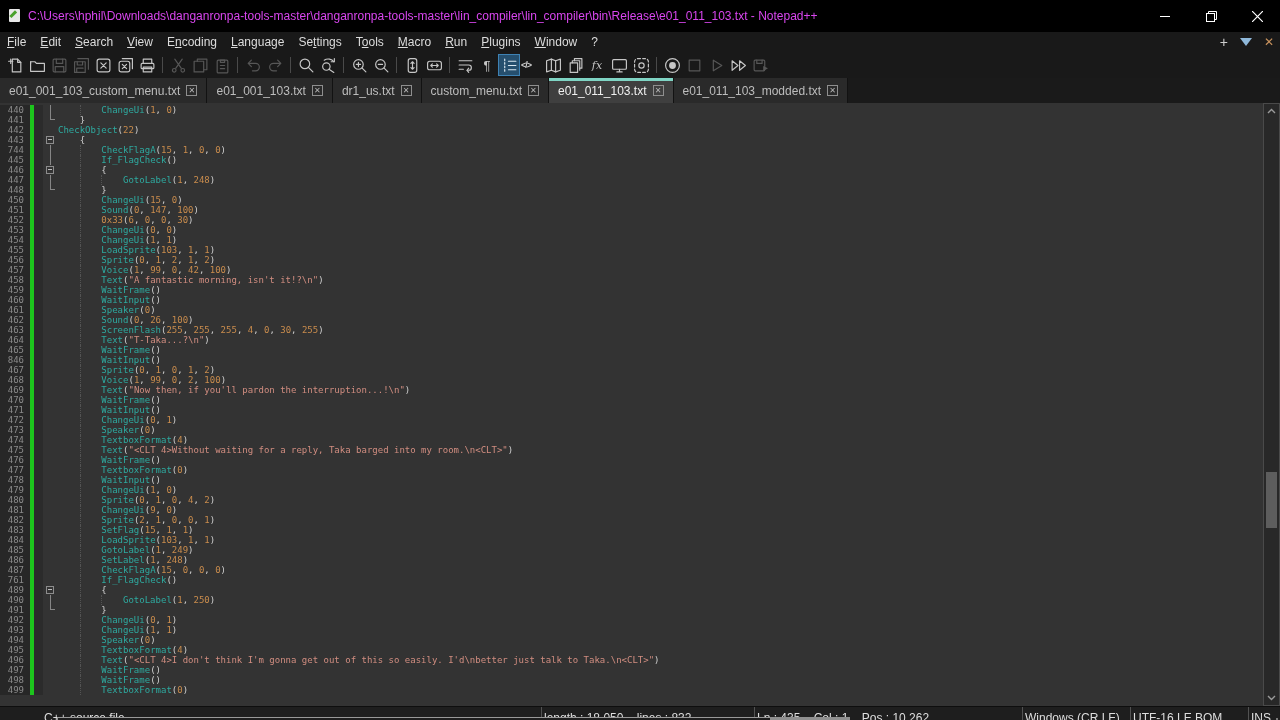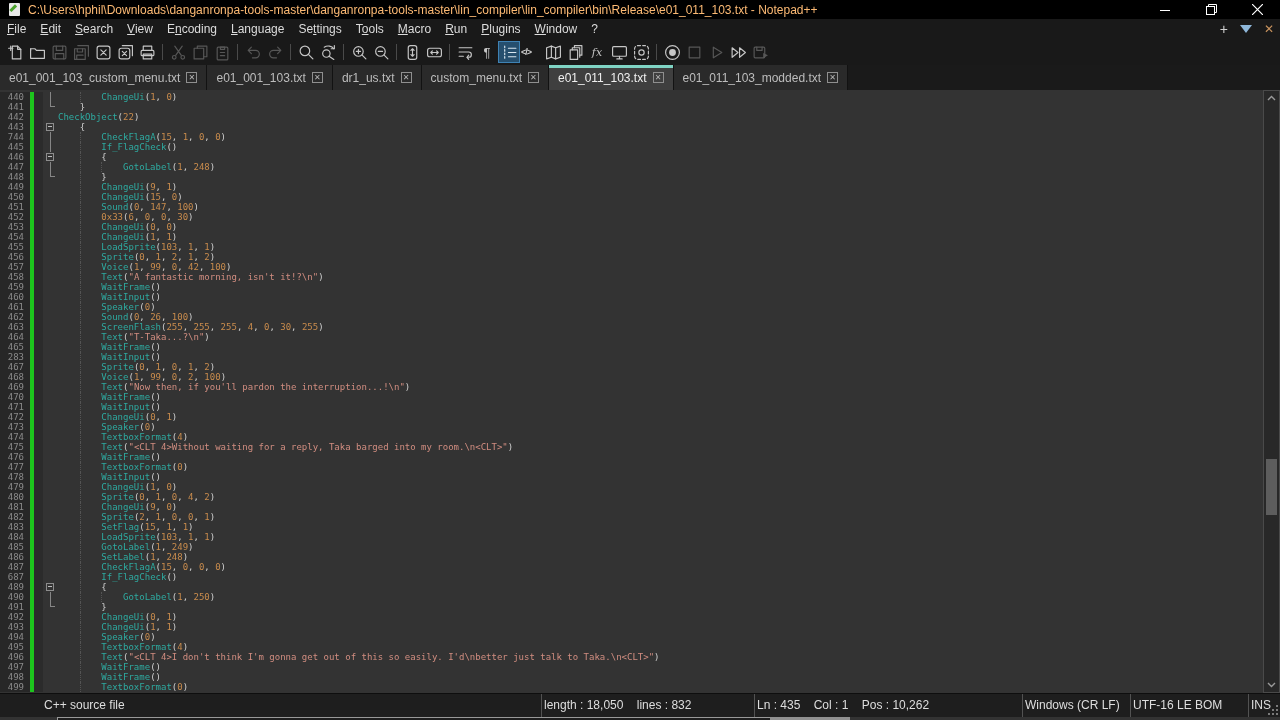--- a/index.html
+++ b/index.html
@@ -1,20 +1,20 @@
 <!DOCTYPE html>
 <html><head>
 <meta charset="utf-8">
 <style>
   html,body{margin:0;padding:0;background:#000;}
   *{box-sizing:border-box;}
   .window{width:1280px;height:720px;position:relative;overflow:hidden;background:#333;font-family:"Liberation Sans",sans-serif;}
 
   
-  .titlebar{height:19px;background:#000;display:flex;align-items:center;color:#fdba74;font-size:12px;}
+  .titlebar{height:32px;background:#000;display:flex;align-items:center;color:#d946ef;font-size:12px;}
   .app-icon{width:14px;height:14px;margin:0 6px 0 8px;position:relative;flex:none;}
   .app-icon .page{position:absolute;left:1px;top:0;width:11px;height:13px;background:#e8e8e8;border-radius:1px;}
   .app-icon .pen{position:absolute;left:3px;top:3px;width:8px;height:8px;border-left:3px solid #4aa12c;transform:rotate(45deg);}
   .title-text{white-space:nowrap;overflow:hidden;flex:1;}
   .win-controls{display:flex;flex:none;}
   .win-btn{width:46px;height:22px;display:flex;align-items:center;justify-content:center;color:#fff;}
 
   
   .menubar{height:20px;background:#191919;display:flex;align-items:center;color:#dcdcdc;font-size:12px;position:relative;}
   .menu-items{display:flex;height:100%;}
@@ -448,27 +448,20 @@
         <div class="ed-line">
           <span class="ln">448</span>
           <span class="chg"></span>
           <span class="bm"></span>
           <span class="fold">
             <i class="fold-end"></i>
           </span>
           <span class="code"><i class="guide" style="left:21.7px"></i>        }</span>
         </div>
         <div class="ed-line">
-          <span class="ln">449</span>
-          <span class="chg"></span>
-          <span class="bm"></span>
-          <span class="fold"></span>
-          <span class="code"><i class="guide" style="left:21.7px"></i>        <span class="tk-fn">ChangeUi</span>(<span class="tk-num">9</span>, <span class="tk-num">1</span>)</span>
-        </div>
-        <div class="ed-line">
           <span class="ln">450</span>
           <span class="chg"></span>
           <span class="bm"></span>
           <span class="fold"></span>
           <span class="code"><i class="guide" style="left:21.7px"></i>        <span class="tk-fn">ChangeUi</span>(<span class="tk-num">15</span>, <span class="tk-num">0</span>)</span>
         </div>
         <div class="ed-line">
           <span class="ln">451</span>
           <span class="chg"></span>
           <span class="bm"></span>
@@ -567,21 +560,21 @@
           <span class="code"><i class="guide" style="left:21.7px"></i>        <span class="tk-fn">Text</span>(<span class="tk-str">"T-Taka...?\n"</span>)</span>
         </div>
         <div class="ed-line">
           <span class="ln">465</span>
           <span class="chg"></span>
           <span class="bm"></span>
           <span class="fold"></span>
           <span class="code"><i class="guide" style="left:21.7px"></i>        <span class="tk-fn">WaitFrame</span>()</span>
         </div>
         <div class="ed-line">
-          <span class="ln">283</span>
+          <span class="ln">846</span>
           <span class="chg"></span>
           <span class="bm"></span>
           <span class="fold"></span>
           <span class="code"><i class="guide" style="left:21.7px"></i>        <span class="tk-fn">WaitInput</span>()</span>
         </div>
         <div class="ed-line">
           <span class="ln">467</span>
           <span class="chg"></span>
           <span class="bm"></span>
           <span class="fold"></span>
@@ -721,21 +714,21 @@
           <span class="code"><i class="guide" style="left:21.7px"></i>        <span class="tk-fn">SetLabel</span>(<span class="tk-num">1</span>, <span class="tk-num">248</span>)</span>
         </div>
         <div class="ed-line">
           <span class="ln">487</span>
           <span class="chg"></span>
           <span class="bm"></span>
           <span class="fold"></span>
           <span class="code"><i class="guide" style="left:21.7px"></i>        <span class="tk-fn">CheckFlagA</span>(<span class="tk-num">15</span>, <span class="tk-num">0</span>, <span class="tk-num">0</span>, <span class="tk-num">0</span>)</span>
         </div>
         <div class="ed-line">
-          <span class="ln">687</span>
+          <span class="ln">761</span>
           <span class="chg"></span>
           <span class="bm"></span>
           <span class="fold"></span>
           <span class="code"><i class="guide" style="left:21.7px"></i>        <span class="tk-fn">If_FlagCheck</span>()</span>
         </div>
         <div class="ed-line">
           <span class="ln">489</span>
           <span class="chg"></span>
           <span class="bm"></span>
           <span class="fold">

